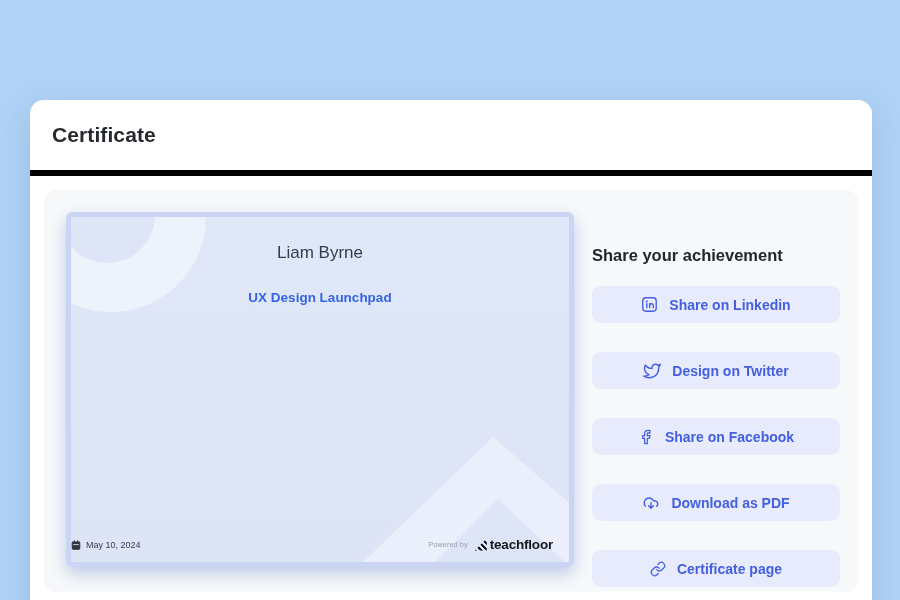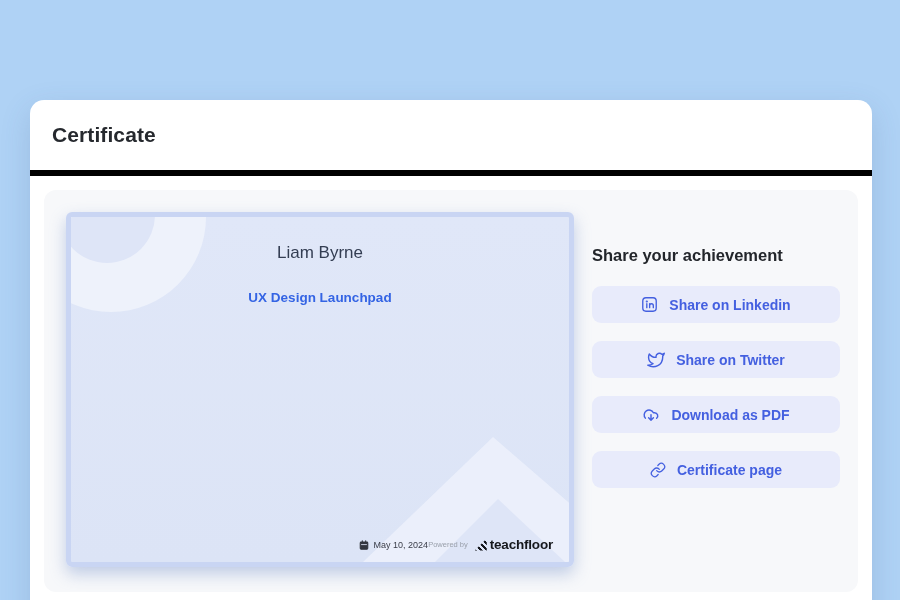--- a/index.html
+++ b/index.html
@@ -116,25 +116,25 @@
     font-weight: 700;
     color: #3464e4;
   }
   .cert-issuer {
     margin-top: 10px;
     font-size: 12px;
     color: #2f3950;
   }
   .cert-footer {
     position: absolute;
-    left: 16px;
+    left: 0;
     right: 16px;
     bottom: 10px;
     display: flex;
-    justify-content: flex-end;
+    justify-content: space-between;
     align-items: center;
   }
   .cert-date {
     display: flex;
     align-items: center;
     gap: 5px;
     font-size: 9px;
     color: #3a3d48;
   }
   .powered {
@@ -172,21 +172,21 @@
     margin-top: 34px;
     text-align: left;
     font-size: 16.5px;
     font-weight: 700;
     color: #23262b;
   }
   .share-buttons {
     margin-top: 21px;
     display: flex;
     flex-direction: column;
-    gap: 18px;
+    gap: 29px;
   }
   .share-btn {
     height: 37px;
     border: none;
     border-radius: 9px;
     background: #e8ebfb;
     color: #4460e0;
     font-family: "Liberation Sans", sans-serif;
     font-size: 14px;
     font-weight: 700;
@@ -250,23 +250,29 @@
               <circle cx="8.2" cy="7.8" r="0.6" fill="#4460e0"></circle>
               <path d="M12.2 16.5v-5.5 M12.2 13.6a2.6 2.6 0 0 1 5.2 0v2.9"></path>
             </svg>
             <span>Share on Linkedin</span>
           </button>
 
           <button class="share-btn">
             <svg width="18" height="18" viewBox="0 0 24 24" fill="none" stroke="#4460e0" stroke-width="1.9" stroke-linecap="round" stroke-linejoin="round">
               <path d="M23 3a10.9 10.9 0 0 1-3.14 1.53 4.48 4.48 0 0 0-7.86 3v1A10.66 10.66 0 0 1 3 4s-4 9 5 13a11.64 11.64 0 0 1-7 2c9 5 20 0 20-11.5a4.5 4.5 0 0 0-.08-.83A7.72 7.72 0 0 0 23 3z"></path>
             </svg>
-            <span>Share on Twitter</span>
-          </button>
-
+            <span>Design on Twitter</span>
+          </button>
+
+          <button class="share-btn">
+            <svg width="16" height="16" viewBox="0 0 24 24" fill="none" stroke="#4460e0" stroke-width="1.9" stroke-linecap="round" stroke-linejoin="round">
+              <path d="M18 2h-3a5 5 0 0 0-5 5v3H7v4h3v8h4v-8h3l1-4h-4V7a1 1 0 0 1 1-1h3z"></path>
+            </svg>
+            <span>Share on Facebook</span>
+          </button>
 
           <button class="share-btn">
             <svg width="18" height="18" viewBox="0 0 24 24" fill="none" stroke="#4460e0" stroke-width="1.9" stroke-linecap="round" stroke-linejoin="round">
               <path d="M4.5 16.2A6.5 6.5 0 1 1 15.2 9h1.6a4.2 4.2 0 0 1 2.7 7.4"></path>
               <path d="M12 11.5v7.5 M8.8 15.8 12 19l3.2-3.2"></path>
             </svg>
             <span>Download as PDF</span>
           </button>
 
           <button class="share-btn">

